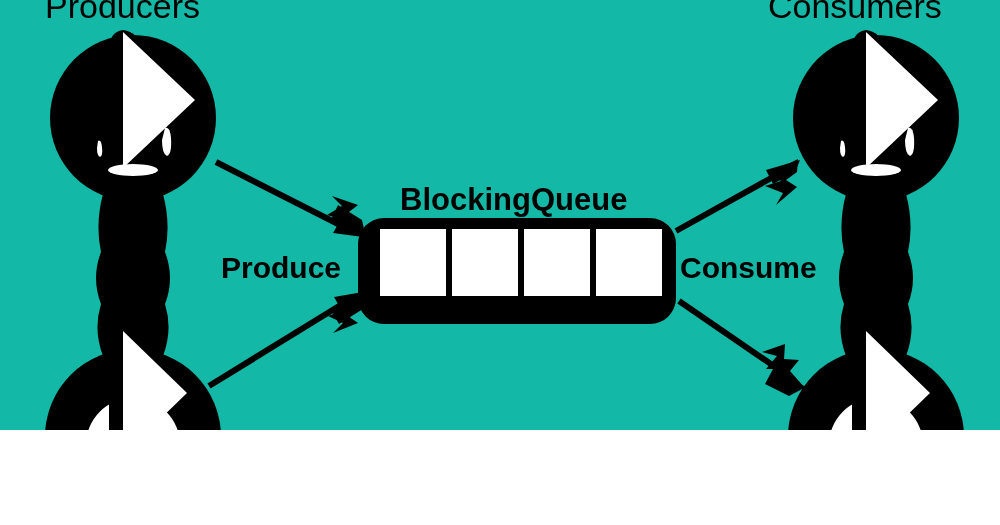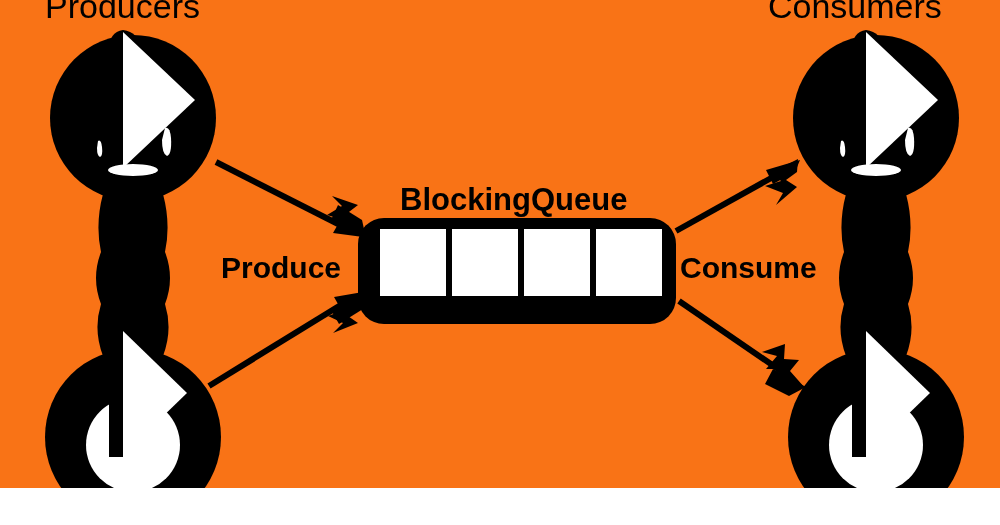--- a/index.html
+++ b/index.html
@@ -4,22 +4,22 @@
 <title>Producer Consumer BlockingQueue Diagram</title>
 <style>
   html, body {
     margin: 0;
     padding: 0;
     background: #ffffff;
   }
   #stage {
     position: relative;
     width: 1000px;
-    height: 488px;
-    background: #f97316;
+    height: 430px;
+    background: #14b8a6;
     overflow: hidden;
     font-family: "Liberation Sans", "DejaVu Sans", sans-serif;
   }
   #diagram-svg {
     position: absolute;
     left: 0;
     top: 0;
     width: 1000px;
     height: 525px;
     display: block;

